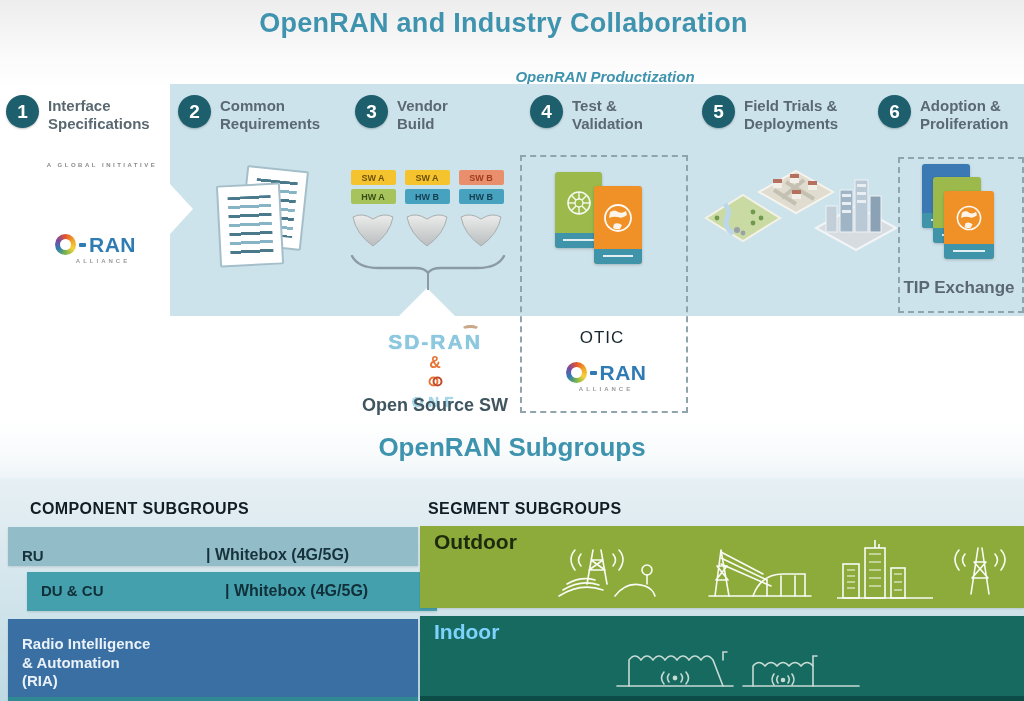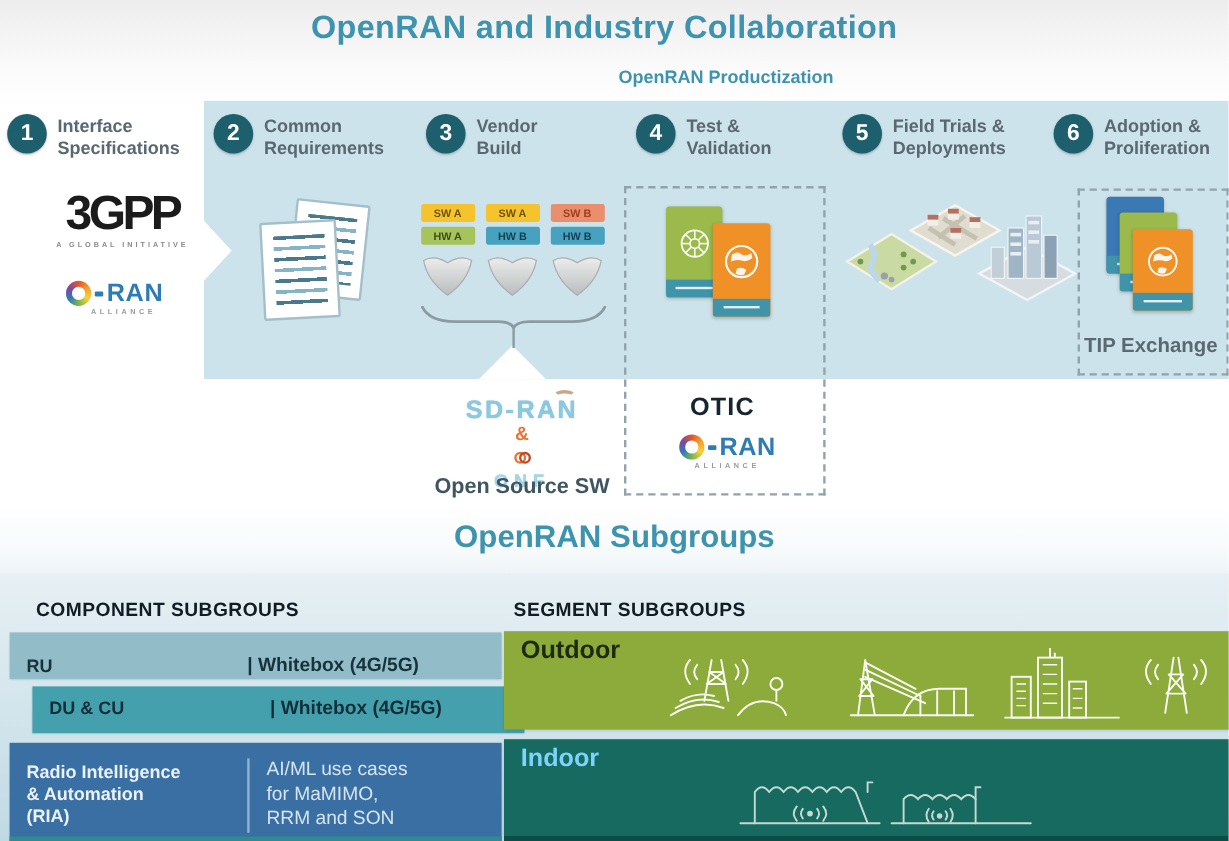--- a/index.html
+++ b/index.html
@@ -57,21 +57,21 @@
   .card-strip::before{content:"";position:absolute;left:18%;right:18%;top:6px;height:2px;background:rgba(255,255,255,.85);}
   .bg-green{background:#9bba4b;}
   .bg-orange{background:#f09127;}
   .bg-blue{background:#3a79b3;}
 
   
   .sdran{font-size:21px;font-weight:800;color:#8cc8e0;letter-spacing:2px;text-shadow:0 0 1px #5fa9c6;}
   .amp{font-size:16px;font-weight:800;color:#e87436;}
   .onf-word{font-size:15px;font-weight:800;color:#a6d6e8;letter-spacing:5px;text-shadow:0 0 1px #7dbdd6;}
   .opensrc{font-size:18px;font-weight:700;color:#3f5560;}
-  .otic{font-size:21px;font-weight:700;color:#16262e;letter-spacing:1px;}
+  .otic{font-size:17px;font-weight:400;color:#16262e;letter-spacing:1px;}
   .tip{font-size:17px;font-weight:700;color:#5a6872;}
 
   
   .subtitle2{width:1024px;text-align:center;font-size:26px;font-weight:800;color:#3e93ae;}
   .tbl-header{font-size:16px;font-weight:800;color:#101d25;letter-spacing:.4px;}
   .row{display:flex;align-items:center;box-shadow:0 1px 2px rgba(0,0,0,.12);}
   .row-label{font-size:15px;font-weight:800;padding-left:14px;width:184px;flex:0 0 auto;line-height:1.25;}
   .row-value{font-size:16px;font-weight:600;line-height:1.3;}
   .bg-ru{background:#92bcc7;color:#16323c;align-items:flex-end;}
   .bg-du{background:#45a0ad;color:#102f38;}
@@ -85,21 +85,21 @@
   .bg-indoor .seg-label{color:#7dd3fc;}
 
   svg{display:block;}
 </style>
 </head>
 <body>
 
 <div id="stage">
 
   <div class="abs title" style="left:0;top:8px;">OpenRAN and Industry Collaboration</div>
-  <div class="abs subtitle" style="left:455px;top:56px;">OpenRAN Productization</div>
+  <div class="abs subtitle" style="left:455px;top:68px;font-style:italic;">OpenRAN Productization</div>
 
   <div class="abs panel" style="left:170px;top:84px;width:854px;height:232px;"></div>
   <div class="abs tri-right" style="left:170px;top:184px;"></div>
   <div class="abs tri-up" style="left:399px;top:288px;"></div>
 
   <div class="abs step" style="left:6px;top:95px;width:160px;">
     <div class="badge">1</div>
     <div class="step-label preline">Interface
 Specifications</div>
   </div>
@@ -123,21 +123,20 @@
     <div class="step-label preline">Field Trials &amp;
 Deployments</div>
   </div>
   <div class="abs step" style="left:878px;top:95px;width:145px;">
     <div class="badge">6</div>
     <div class="step-label preline">Adoption &amp;
 Proliferation</div>
   </div>
 
   <div class="abs" style="left:42px;top:158px;width:120px;text-align:center;">
-    <div class="gpp-text">3GPP</div>
     <div class="gpp-tag" style="margin-top:4px;">A GLOBAL INITIATIVE</div>
   </div>
 
   <div class="abs" style="left:55px;top:234px;width:100px;">
     <div class="oran">
       <span class="oran-ring"></span>
       <span class="oran-dash"></span>
       <span class="oran-word">RAN</span>
     </div>
     <div class="oran-tag" style="width:96px;margin-top:3px;">ALLIANCE</div>
@@ -322,23 +321,20 @@
     <div class="row-value">|  Whitebox (4G/5G)</div>
   </div>
   <div class="abs row bg-du" style="left:8px;top:572px;width:410px;height:39px;margin-left:19px;">
     <div class="row-label">DU &amp; CU</div>
     <div class="row-value">|  Whitebox (4G/5G)</div>
   </div>
   <div class="abs row bg-ria" style="left:8px;top:619px;width:410px;height:88px;">
     <div class="row-label preline">Radio Intelligence
 &amp; Automation
 (RIA)</div>
-    <div class="row-value ria-value preline" style="height:62px;display:flex;flex-direction:column;justify-content:center;">AI/ML use cases
-for MaMIMO,
-RRM and SON</div>
   </div>
   <div class="abs" style="left:8px;top:697px;width:410px;height:4px;background:#2f8a93;"></div>
 
   <div class="abs tbl-header" style="left:428px;top:500px;">SEGMENT SUBGROUPS</div>
 
   <div class="abs bg-outdoor" style="left:420px;top:526px;width:604px;height:82px;box-shadow:0 1px 2px rgba(0,0,0,.12);">
     <div class="seg-label">Outdoor</div>
     <svg class="abs" style="left:135px;top:14px;" width="115" height="62" viewBox="0 0 115 62">
       <g stroke="#ffffff" stroke-width="1.6" fill="none" opacity=".95" stroke-linecap="round">
         <path d="M38,10 L32,44 M46,10 L52,44 M36,20 L48,20 M34,30 L50,30 M36,20 L50,30 M48,20 L34,30"></path>

